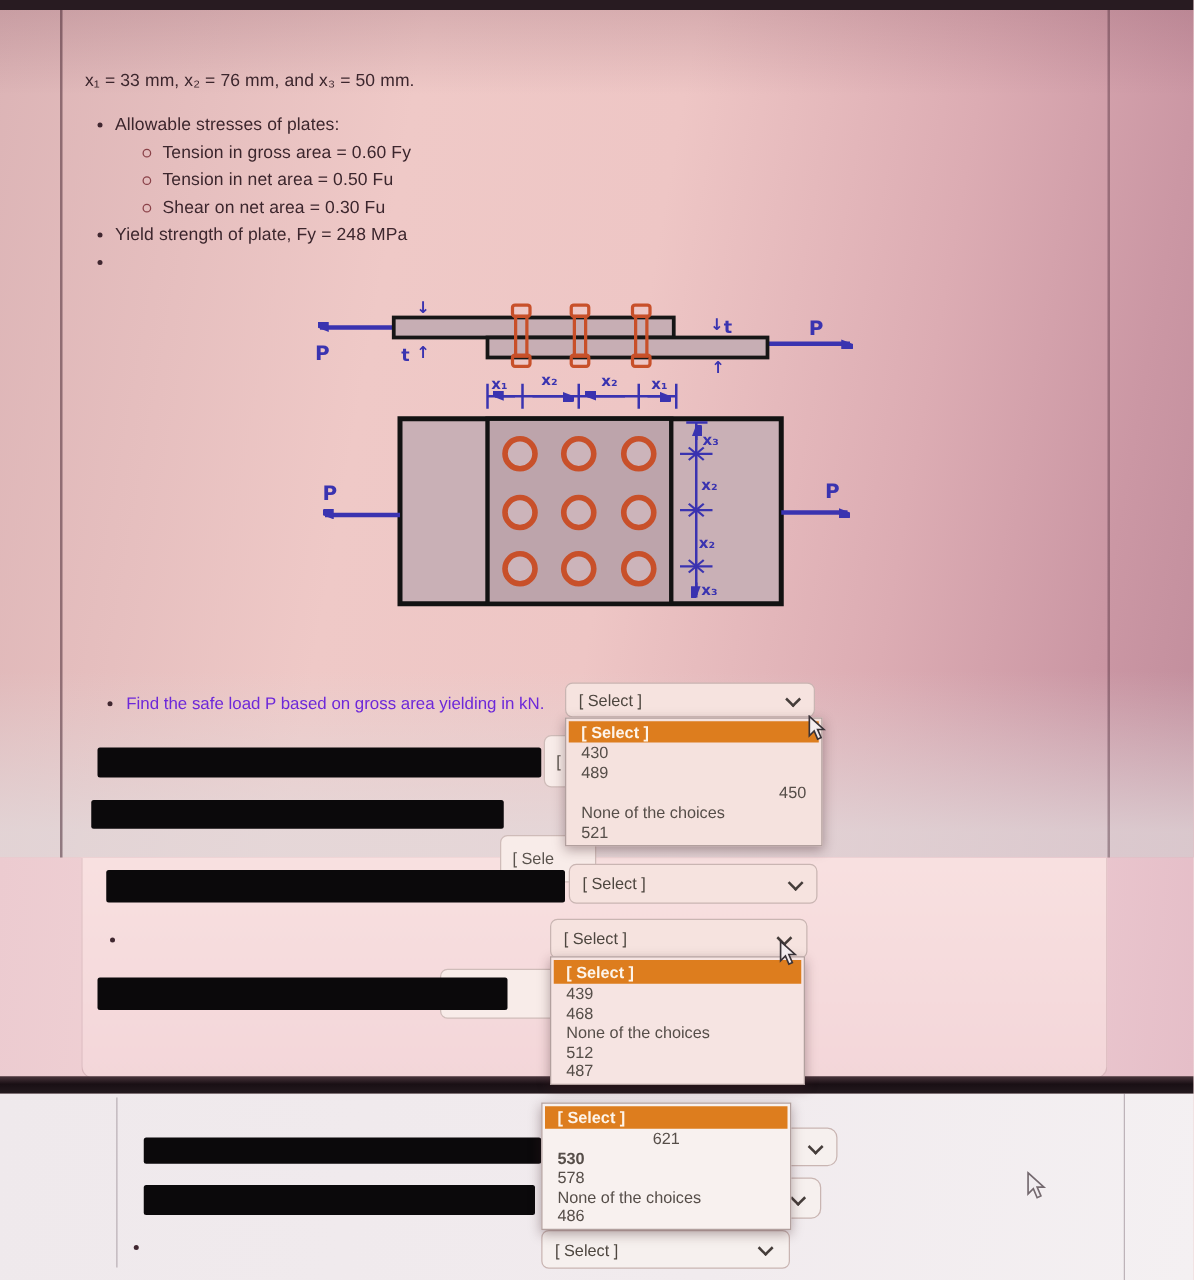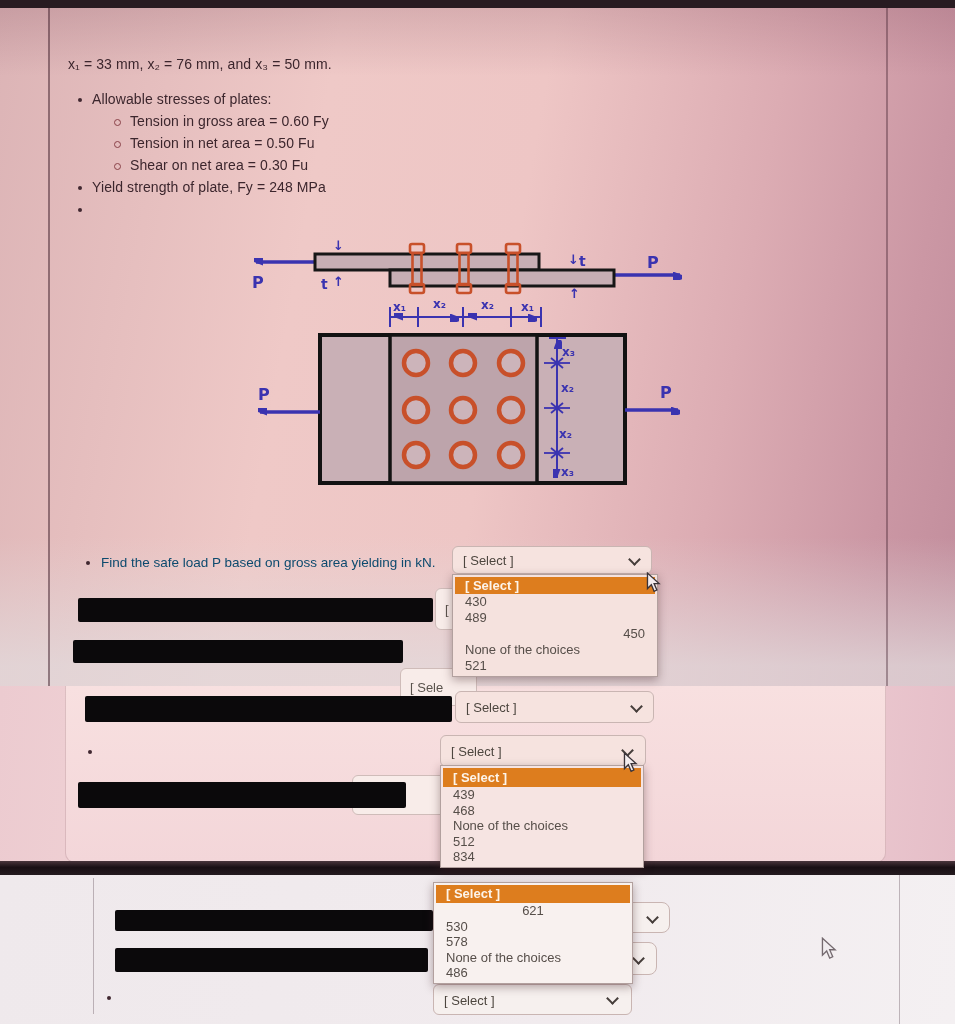--- a/index.html
+++ b/index.html
@@ -17,21 +17,21 @@
     background:linear-gradient(180deg,#f8e0e0,#f3d6d9);border:1px solid rgba(150,105,115,.28);
     border-top:none;border-radius:0 0 10px 10px;}
   .sep{position:absolute;left:0;top:861px;width:955px;height:14px;
     background:linear-gradient(180deg,#4a353c,#190f14 45%,#241a1f);}
   .strip3{position:absolute;left:0;top:875px;width:955px;height:149px;
     background:linear-gradient(100deg,#efe9ec,#f1ebee 60%,#f4f0f2 100%);}
   .vline{position:absolute;width:2px;background:rgba(62,30,42,.5);}
   .vline3{position:absolute;width:1px;background:rgba(90,70,80,.35);}
   
   .ptext{position:absolute;font-size:14px;color:#3c262d;white-space:nowrap;letter-spacing:.1px;}
-  .qtext{position:absolute;font-size:13.5px;color:#0c4a6e;white-space:nowrap;}
+  .qtext{position:absolute;font-size:13.5px;color:#6d28d9;white-space:nowrap;}
   .bdot{position:absolute;width:4px;height:4px;border-radius:50%;background:#402730;}
   .bcirc{position:absolute;width:5px;height:5px;border-radius:50%;border:1.6px solid #8a4148;}
   
   .selbox{position:absolute;background:#f6e3df;border:1px solid #c9b5b2;border-radius:6px;
     font-size:13px;color:#4d463f;z-index:12;}
   .selbox .lbl{position:absolute;left:10px;top:50%;transform:translateY(-50%);white-space:nowrap;}
   .chev{position:absolute;width:7px;height:7px;border-right:2px solid #453d3a;
     border-bottom:2px solid #453d3a;transform:rotate(45deg);}
   .sliver{position:absolute;background:#f8ece9;border:1px solid #cfbcb9;border-radius:6px;
     font-size:13px;color:#5a534d;z-index:8;}
@@ -218,37 +218,37 @@
     <span class="lbl" style="left:12px;">[ Se</span>
   </div>
   <div class="redact" style="left:78px;top:782px;width:328px;height:26px;"></div>
 
   <div class="menu m2" style="left:440px;top:765px;width:198px;">
     <div class="opt hl" style="line-height:19px;">[ Select ]</div>
     <div class="opt" style="line-height:15.5px;">439</div>
     <div class="opt" style="line-height:15.5px;">468</div>
     <div class="opt" style="line-height:15.5px;">None of the choices</div>
     <div class="opt" style="line-height:15.5px;">512</div>
-    <div class="opt" style="line-height:15.5px;">834</div>
+    <div class="opt" style="line-height:15.5px;">487</div>
   </div>
 
   <div class="selbox" style="left:455px;top:902px;width:213px;height:29px;border-radius:8px;background:#f6f0ee;">
     <span class="chev" style="right:12px;top:10px;"></span>
   </div>
   <div class="selbox" style="left:450px;top:942px;width:205px;height:31px;border-radius:8px;background:#f6f0ee;">
     <span class="chev" style="right:13px;top:11px;"></span>
   </div>
 
   <div class="redact" style="left:115px;top:910px;width:318px;height:21px;"></div>
   <div class="redact" style="left:115px;top:948px;width:313px;height:24px;"></div>
 
   <div class="menu m3" style="left:433px;top:882px;width:194px;">
     <div class="opt hl" style="line-height:18px;">[ Select ]</div>
     <div class="opt" style="line-height:15.5px;text-align:center;">621</div>
-    <div class="opt" style="line-height:15.5px;">530</div>
+    <div class="opt" style="line-height:15.5px;font-weight:bold;">530</div>
     <div class="opt" style="line-height:15.5px;">578</div>
     <div class="opt" style="line-height:15.5px;">None of the choices</div>
     <div class="opt" style="line-height:15.5px;">486</div>
   </div>
 
   <div class="bdot" style="left:107px;top:996px;"></div>
   <div class="selbox" style="left:433px;top:984px;width:197px;height:29px;background:#f6f0ee;">
     <span class="lbl">[ Select ]</span>
     <span class="chev" style="right:14px;top:9px;"></span>
   </div>

